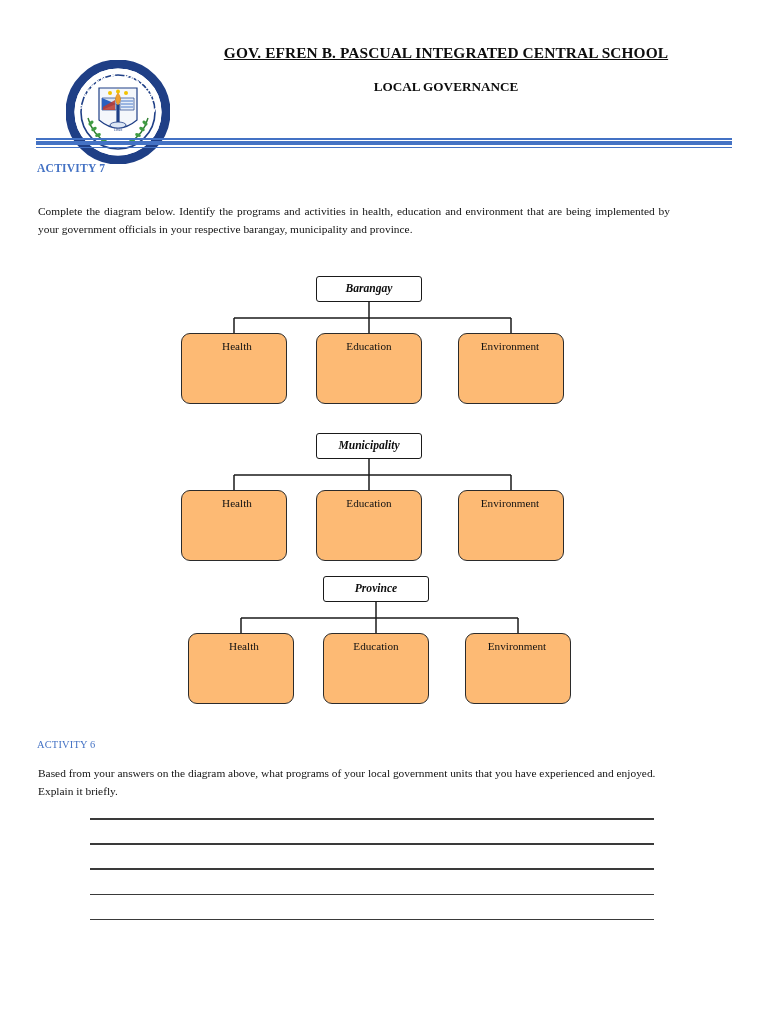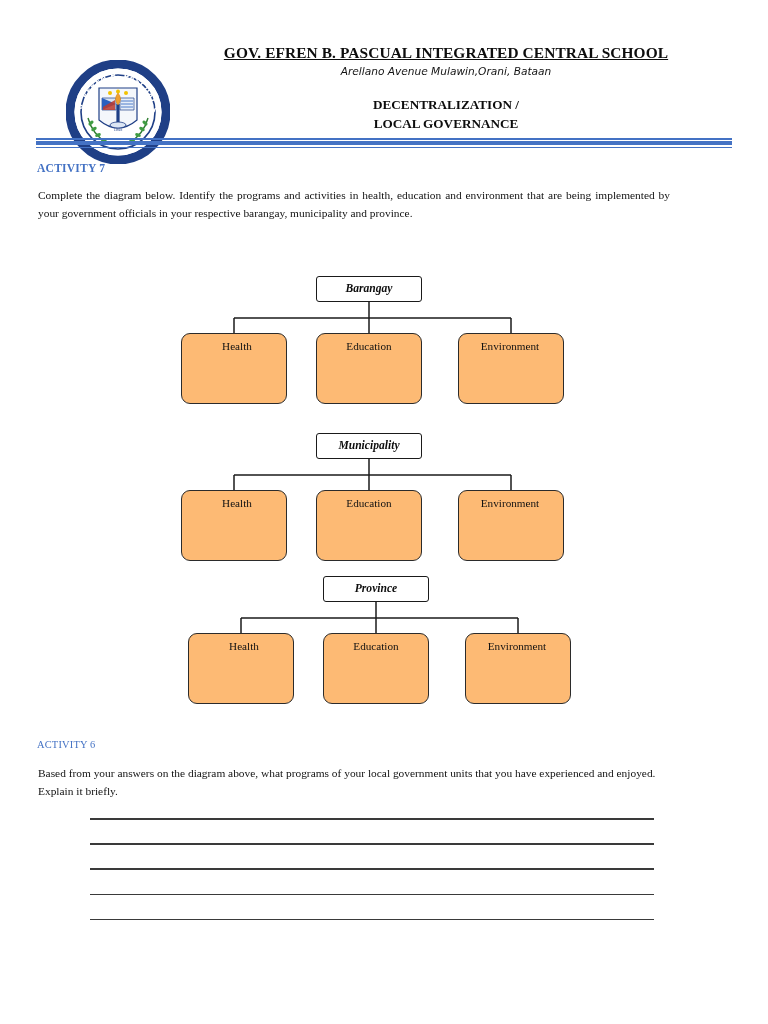--- a/index.html
+++ b/index.html
@@ -109,21 +109,21 @@
   }
   .activity-body {
     position: absolute;
     left: 38px;
     width: 632px;
     font-size: 11.4px;
     line-height: 1.62;
     color: #111111;
   }
   #activity1-body {
-    top: 186px;
+    top: 202px;
     text-align: justify;
   }
   #activity2-body {
     top: 764px;
     width: 634px;
     text-align: left;
     line-height: 1.58;
   }
 
   
@@ -264,23 +264,21 @@
 
       <rect x="50.4" y="44" width="3.2" height="20" fill="#1f3f86"></rect>
       <path d="M 52,33 Q 57,39 52,45 Q 47,39 52,33 Z" fill="#f0a030" stroke="#d4881f" stroke-width="0.6"></path>
       <ellipse cx="52" cy="65" rx="8" ry="3" fill="#dce6f4" stroke="#1f3f86" stroke-width="0.8"></ellipse>
       <text x="52" y="70.5" font-family="DejaVu Sans, sans-serif" font-size="3.4" fill="#1f3f86" text-anchor="middle">1948</text>
     </svg>
   </div>
 
   <div class="header-text">
     <div class="school-name">GOV. EFREN B. PASCUAL INTEGRATED CENTRAL SCHOOL</div>
-    <div class="school-address">Arellano Avenue Mulawin,Orani, Bataan</div>
     <div class="doc-title">
-      <div>DECENTRALIZATION /</div>
       <div>LOCAL GOVERNANCE</div>
     </div>
   </div>
 </div>
 
 <div class="divider">
   <div class="d-line d1"></div>
   <div class="d-line d2"></div>
   <div class="d-line d3"></div>
 </div>

